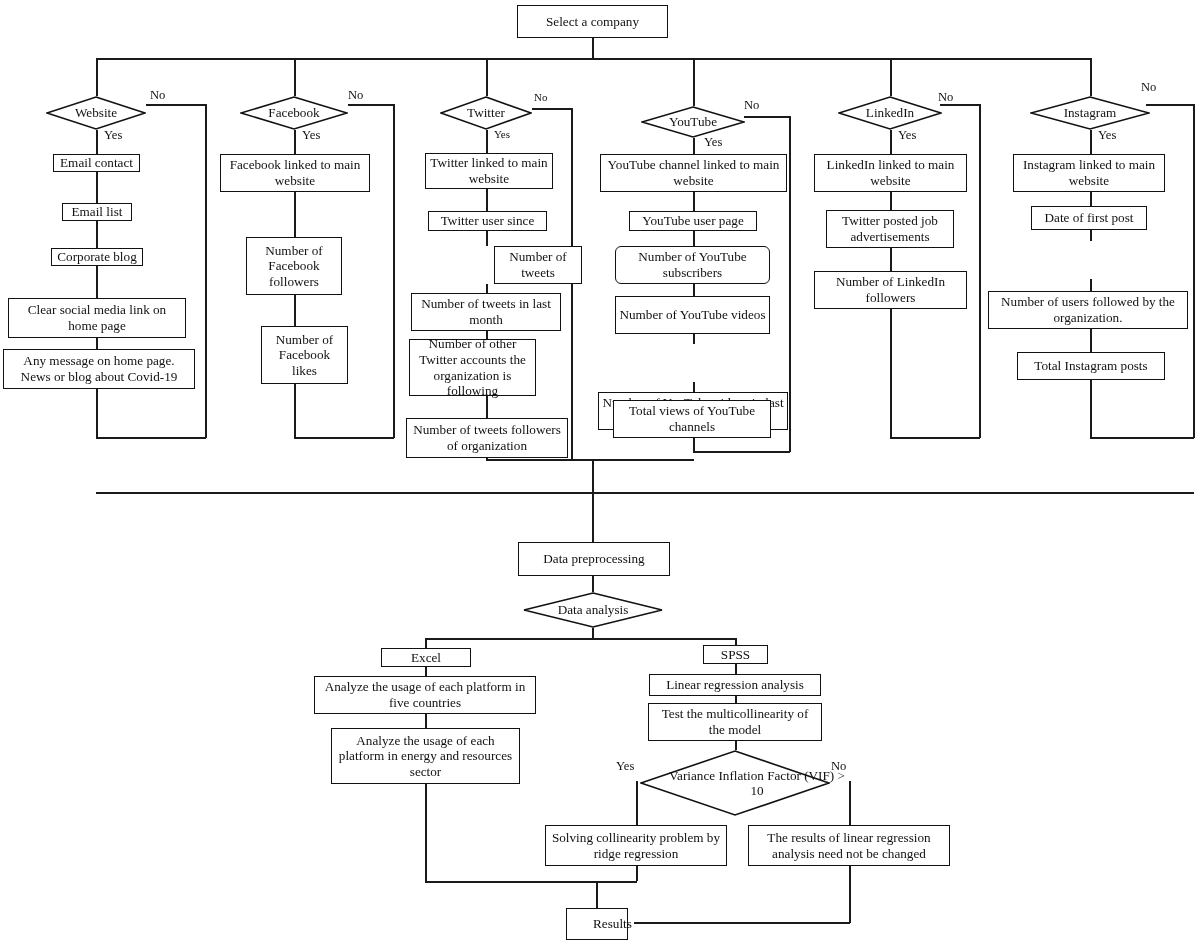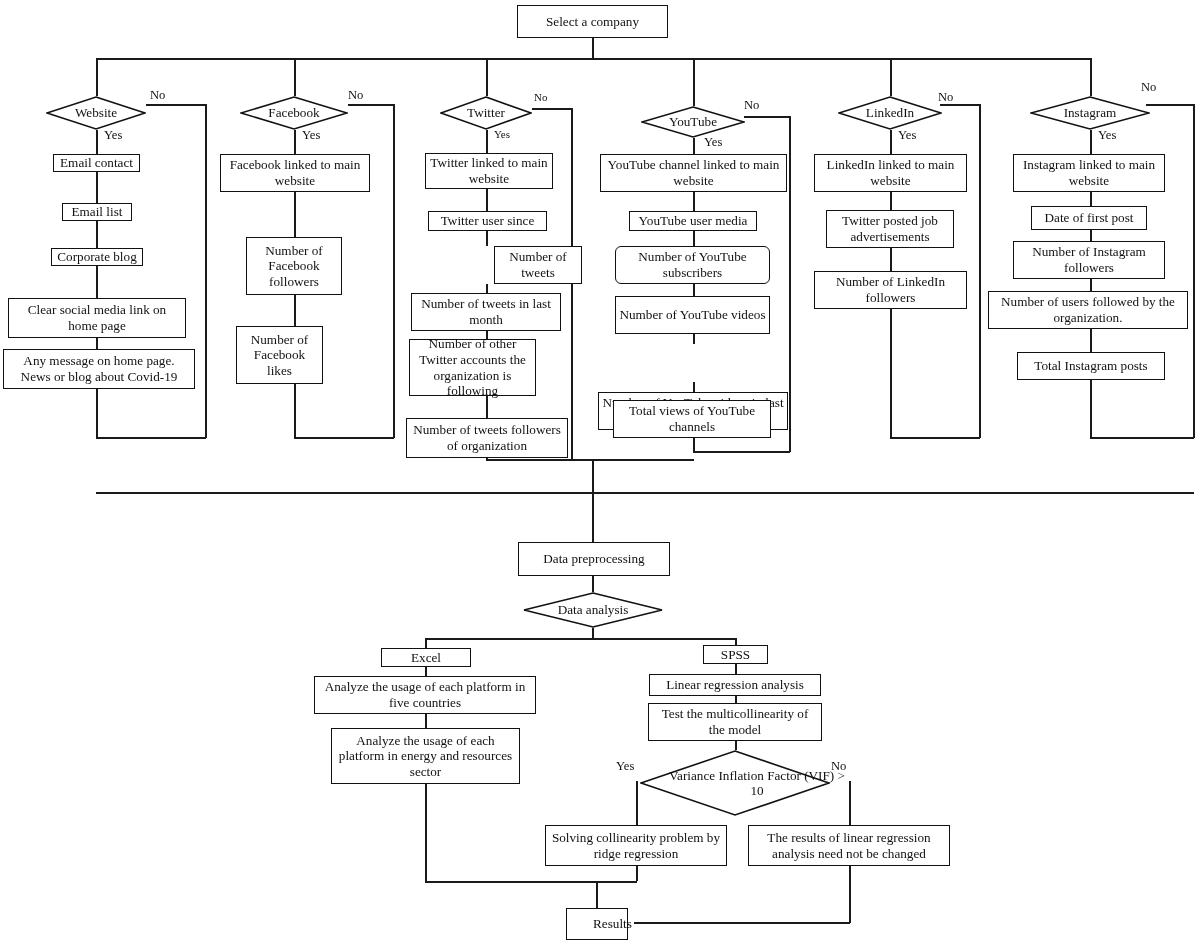--- a/index.html
+++ b/index.html
@@ -168,41 +168,41 @@
   <div class="node" style="left:8px;top:298px;width:178px;height:40px;">Clear social media link on home page</div>
   <div class="ln v" style="left:96px;top:338px;height:11px;"></div>
   <div class="node" style="left:3px;top:349px;width:192px;height:40px;">Any message on home page. News or blog about Covid-19</div>
   <div class="ln v" style="left:96px;top:389px;height:49px;"></div>
 
   <div class="ln v" style="left:294px;top:130px;height:24px;"></div>
   <div class="node" style="left:220px;top:154px;width:150px;height:38px;">Facebook linked to main website</div>
   <div class="ln v" style="left:294px;top:192px;height:45px;"></div>
   <div class="node" style="left:246px;top:237px;width:96px;height:58px;">Number of Facebook followers</div>
   <div class="ln v" style="left:294px;top:295px;height:31px;"></div>
-  <div class="node" style="left:236px;top:326px;width:87px;height:58px;">Number of Facebook likes</div>
+  <div class="node" style="left:261px;top:326px;width:87px;height:58px;">Number of Facebook likes</div>
   <div class="ln v" style="left:294px;top:384px;height:54px;"></div>
 
   <div class="ln v" style="left:486px;top:130px;height:23px;"></div>
   <div class="node" style="left:425px;top:153px;width:128px;height:36px;">Twitter linked to main website</div>
   <div class="ln v" style="left:486px;top:189px;height:22px;"></div>
   <div class="node" style="left:428px;top:211px;width:119px;height:20px;">Twitter user  since</div>
   <div class="ln v" style="left:486px;top:231px;height:15px;"></div>
   <div class="node" style="left:466px;top:246px;width:88px;height:38px;margin-left:28px;">Number of tweets</div>
   <div class="ln v" style="left:486px;top:284px;height:9px;"></div>
   <div class="node" style="left:411px;top:293px;width:150px;height:38px;">Number of tweets in last month</div>
   <div class="ln v" style="left:486px;top:331px;height:8px;"></div>
   <div class="node" style="left:409px;top:339px;width:127px;height:57px;">Number of other Twitter accounts the organization is following</div>
   <div class="ln v" style="left:486px;top:396px;height:22px;"></div>
   <div class="node" style="left:406px;top:418px;width:162px;height:40px;">Number of tweets followers of organization</div>
   <div class="ln v" style="left:486px;top:458px;height:2px;"></div>
 
   <div class="ln v" style="left:693px;top:138px;height:16px;"></div>
   <div class="node" style="left:600px;top:154px;width:187px;height:38px;">YouTube channel linked to main website</div>
   <div class="ln v" style="left:693px;top:192px;height:19px;"></div>
-  <div class="node" style="left:629px;top:211px;width:128px;height:20px;">YouTube user  media</div>
+  <div class="node" style="left:629px;top:211px;width:128px;height:20px;">YouTube user  page</div>
   <div class="ln v" style="left:693px;top:231px;height:15px;"></div>
   <div class="node" style="left:615px;top:246px;width:155px;height:38px;border-radius:6px;">Number of YouTube subscribers</div>
   <div class="ln v" style="left:693px;top:284px;height:12px;"></div>
   <div class="node" style="left:615px;top:296px;width:155px;height:38px;">Number of YouTube videos</div>
   <div class="ln v" style="left:693px;top:334px;height:10px;"></div>
   <div class="node" style="left:598px;top:344px;width:190px;height:38px;margin-top:48px;">Number of YouTube videos in last 12 months</div>
   <div class="ln v" style="left:693px;top:382px;height:18px;"></div>
   <div class="node" style="left:613px;top:400px;width:158px;height:38px;">Total views of YouTube channels</div>
   <div class="ln v" style="left:693px;top:438px;height:14px;"></div>
 
@@ -212,21 +212,20 @@
   <div class="node" style="left:826px;top:210px;width:128px;height:38px;">Twitter posted job advertisements</div>
   <div class="ln v" style="left:890px;top:248px;height:23px;"></div>
   <div class="node" style="left:814px;top:271px;width:153px;height:38px;">Number of LinkedIn followers</div>
   <div class="ln v" style="left:890px;top:309px;height:129px;"></div>
 
   <div class="ln v" style="left:1090px;top:130px;height:24px;"></div>
   <div class="node" style="left:1013px;top:154px;width:152px;height:38px;">Instagram linked to main website</div>
   <div class="ln v" style="left:1090px;top:192px;height:14px;"></div>
   <div class="node" style="left:1031px;top:206px;width:116px;height:24px;">Date of first post</div>
   <div class="ln v" style="left:1090px;top:230px;height:11px;"></div>
-  <div class="node" style="left:1013px;top:241px;width:152px;height:38px;">Number of Instagram followers</div>
   <div class="ln v" style="left:1090px;top:279px;height:12px;"></div>
   <div class="node" style="left:988px;top:291px;width:200px;height:38px;">Number of users followed by the organization.</div>
   <div class="ln v" style="left:1090px;top:329px;height:23px;"></div>
   <div class="node" style="left:1017px;top:352px;width:148px;height:28px;">Total Instagram posts</div>
   <div class="ln v" style="left:1090px;top:380px;height:58px;"></div>
 
   <div class="ln h" style="left:486px;top:459px;width:208px;"></div>
   <div class="ln v" style="left:592px;top:459px;height:33px;"></div>
 
   <div class="ln h" style="left:96px;top:492px;width:1098px;"></div>

